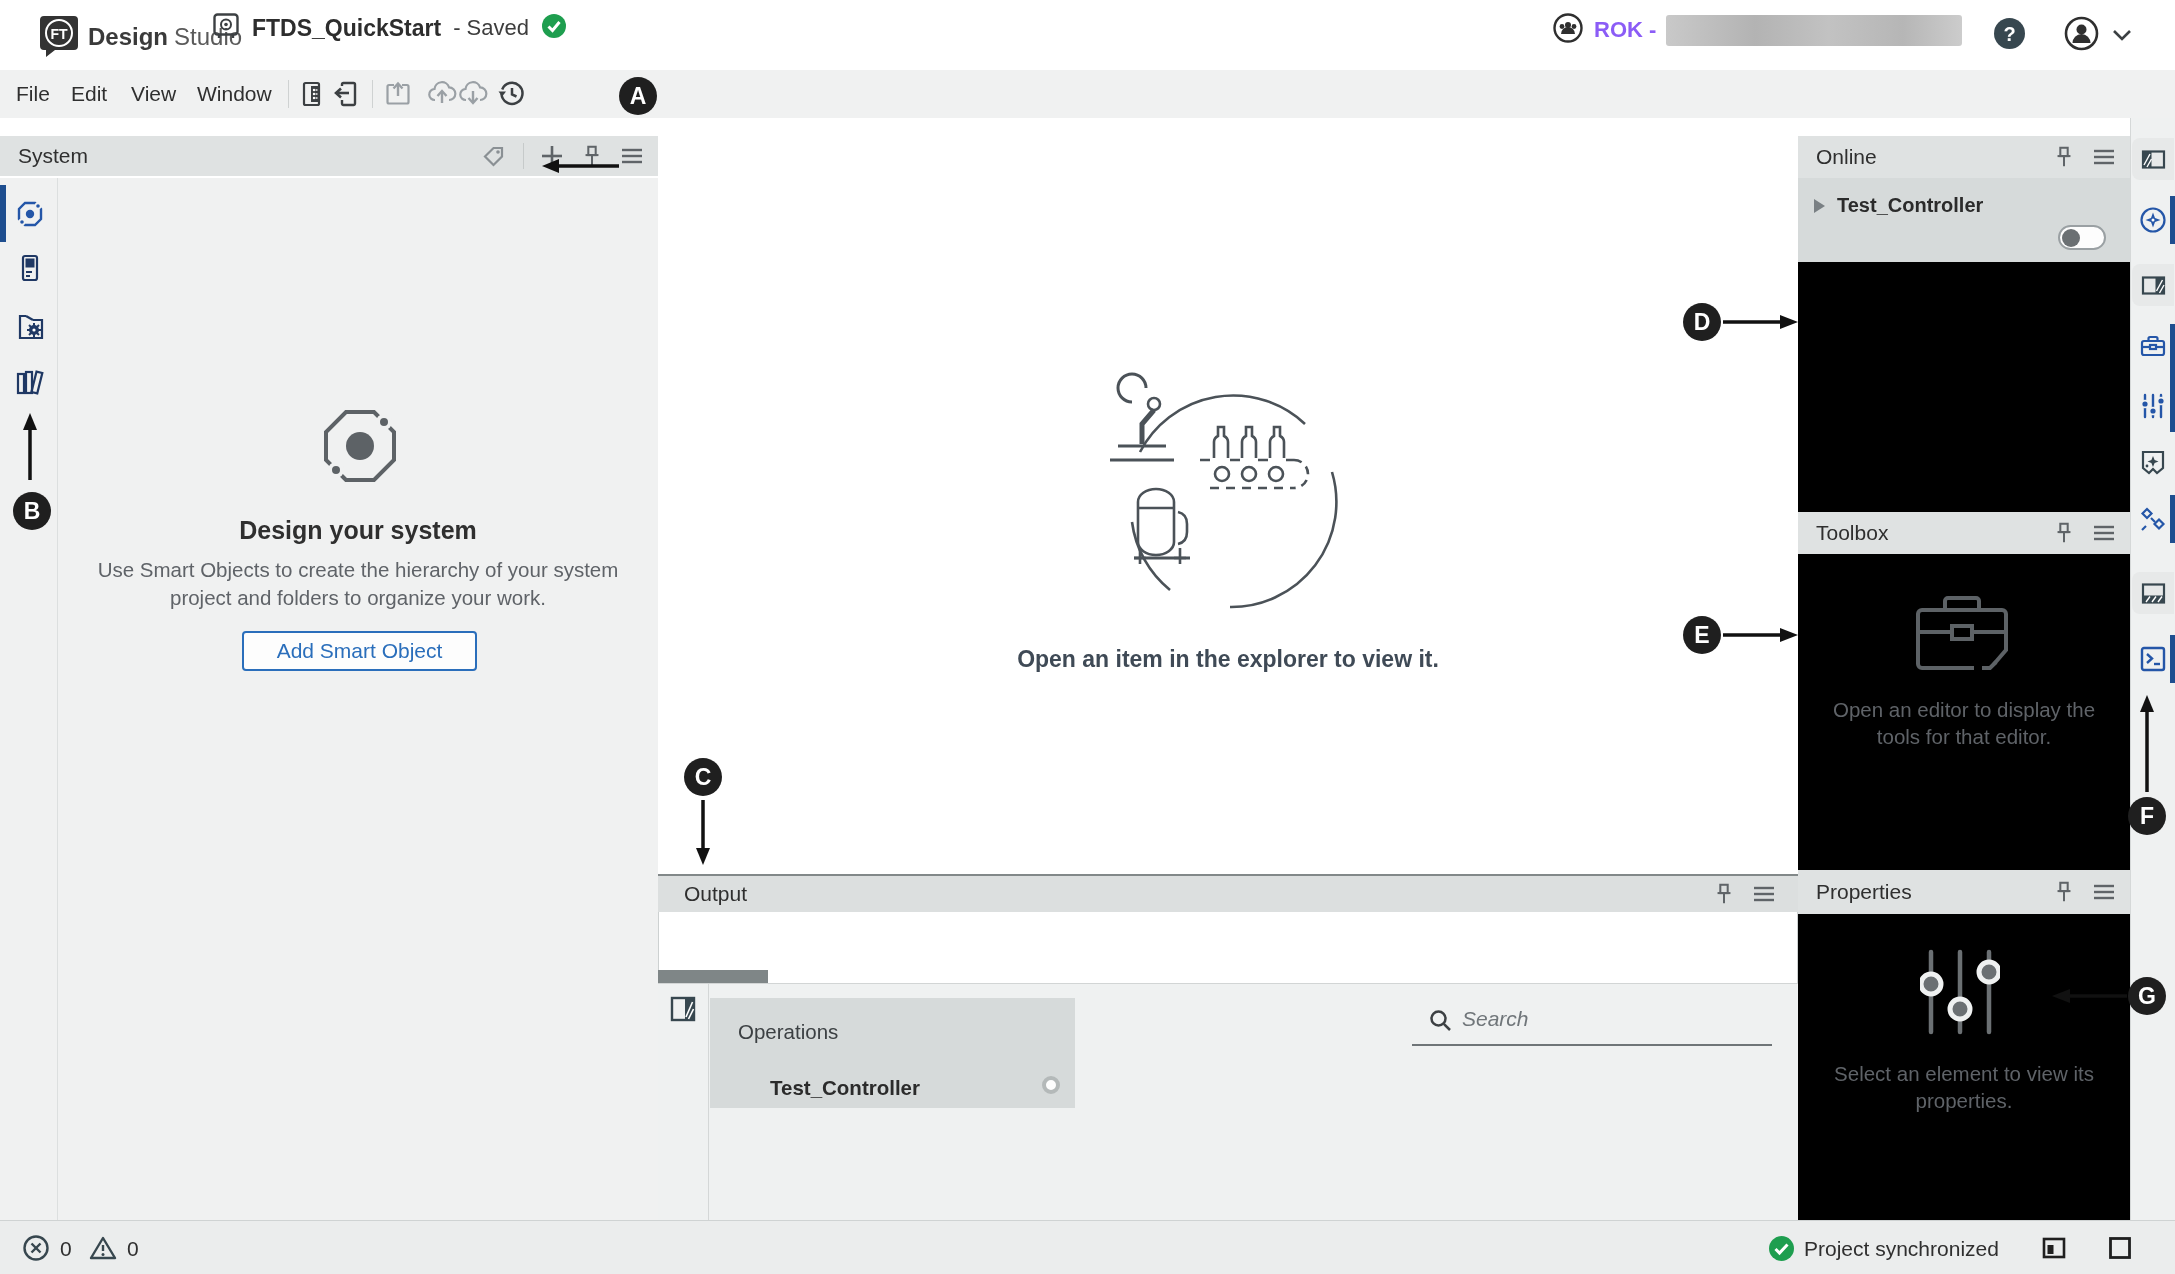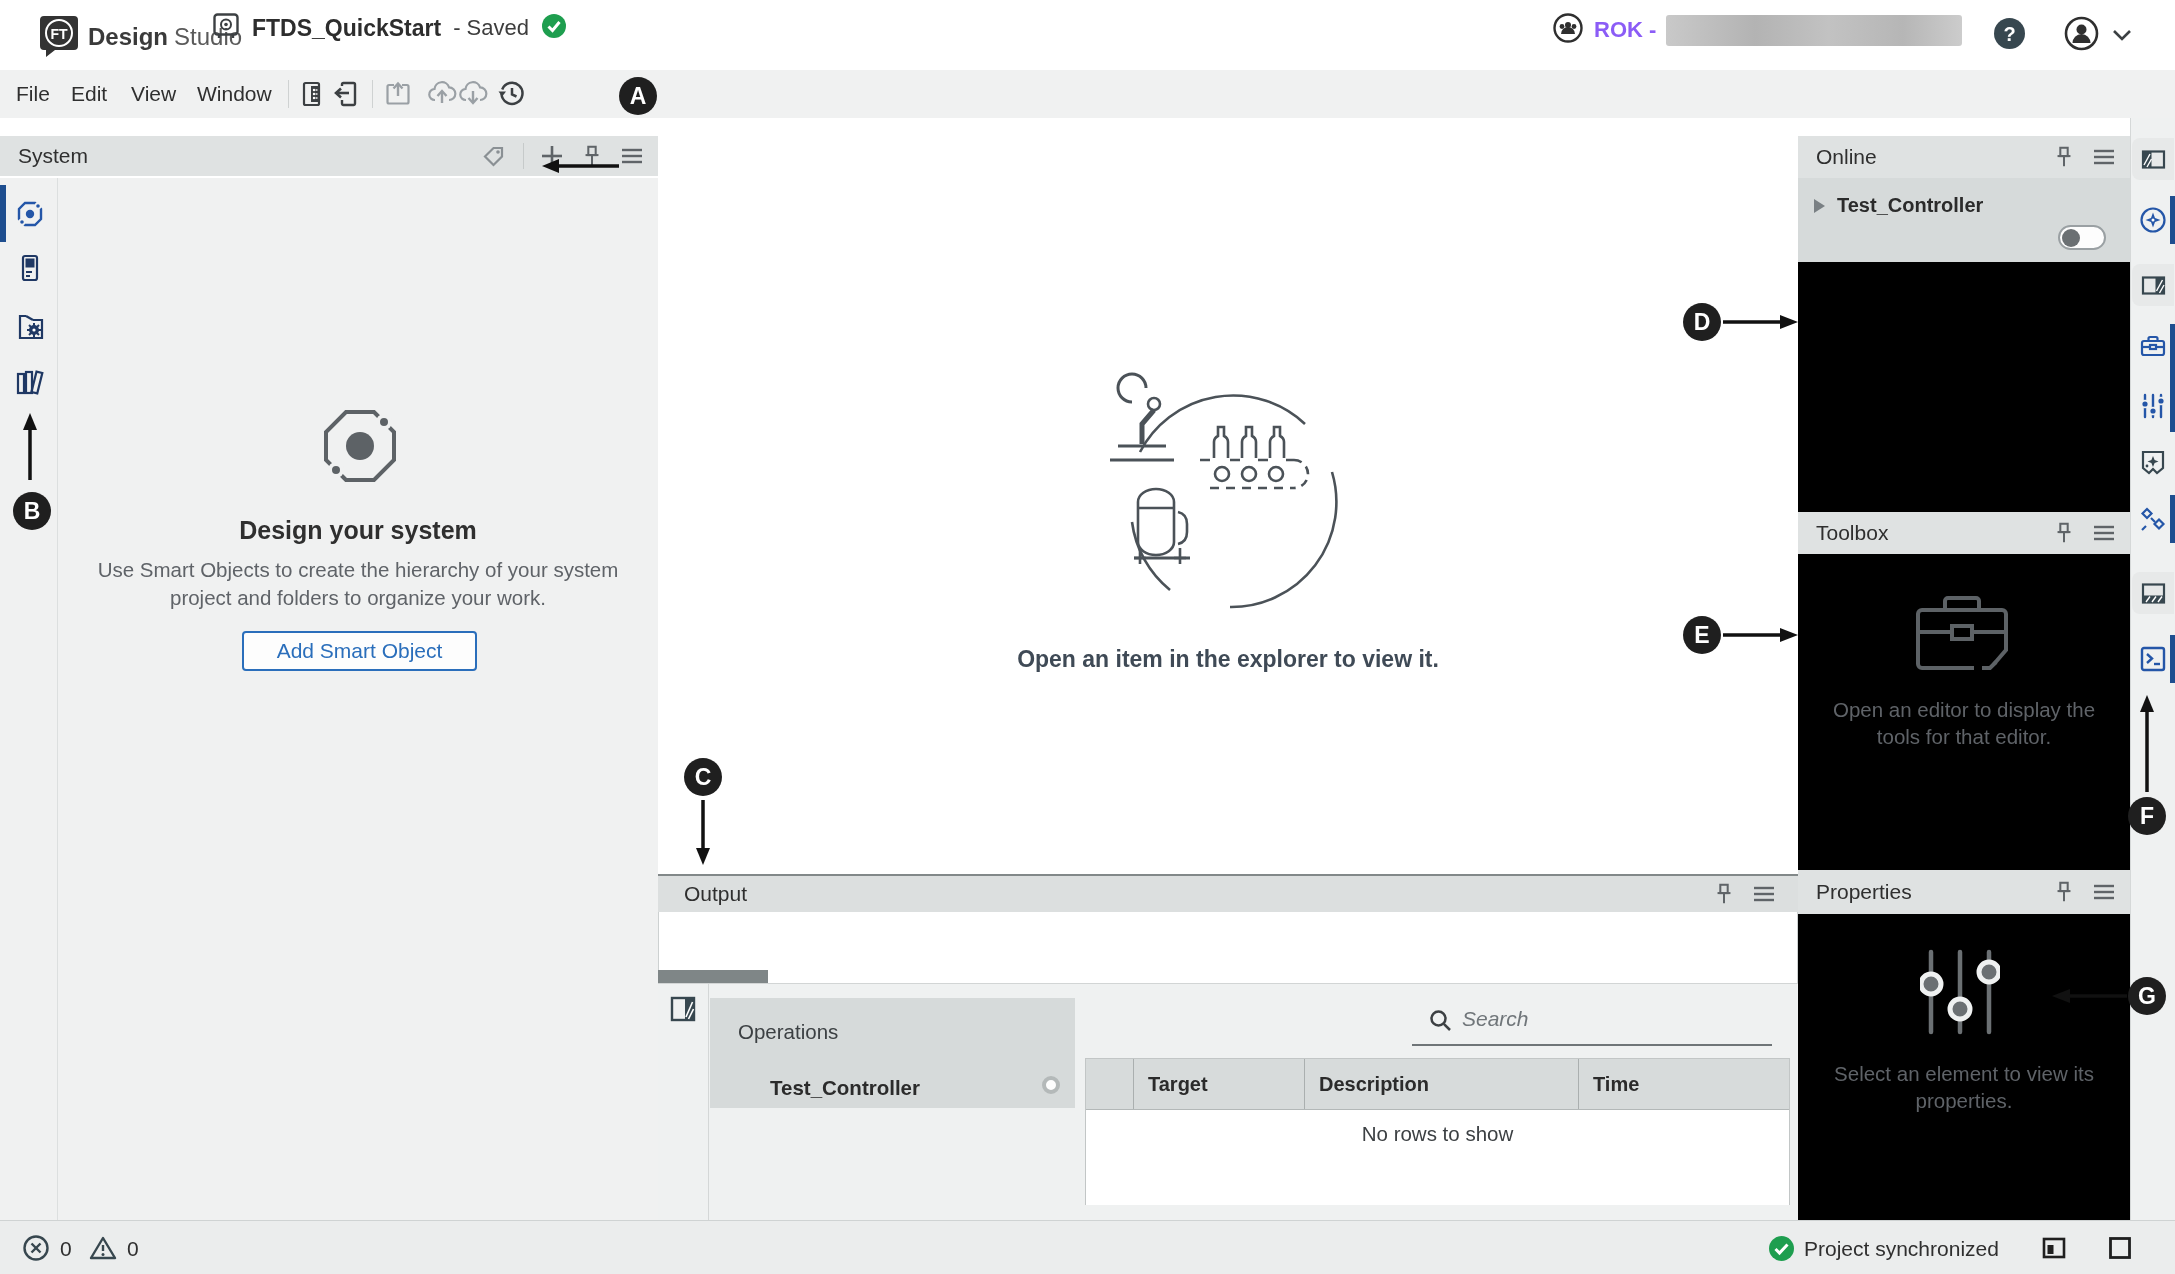--- a/index.html
+++ b/index.html
@@ -632,31 +632,20 @@
     <div class="abs" style="left:770px;top:24px;">
       <svg width="26" height="26" viewBox="0 0 26 26">
         <circle cx="10.5" cy="10.5" r="7" fill="none" stroke="#3c4043" stroke-width="2.5"></circle>
         <line x1="15.8" y1="15.8" x2="22" y2="22" stroke="#3c4043" stroke-width="2.5"></line>
       </svg>
     </div>
     <input class="abs search-input" style="left: 802px; top: 22px;" placeholder="Search">
   </div>
   <div class="abs search-underline"></div>
 
-  <div class="abs grid">
-    <div class="grid-header">
-      <div class="gh-cell" style="width:48px;"></div>
-      <div class="gh-cell" style="width:171px;">Target</div>
-      <div class="gh-cell" style="width:274px;">Description</div>
-      <div class="gh-cell" style="width:210px;border-right:none;">Time</div>
-    </div>
-    <div class="grid-body">
-      <span class="no-rows">No rows to show</span>
-    </div>
-  </div>
 
   <div class="abs status-bar">
     <div class="abs icon-btn" style="left:22px;top:13px;">
       <svg width="28" height="28" viewBox="0 0 28 28">
         <circle cx="14" cy="14" r="11.5" fill="none" stroke="#37474f" stroke-width="2.4"></circle>
         <line x1="9.5" y1="9.5" x2="18.5" y2="18.5" stroke="#37474f" stroke-width="2.4"></line>
         <line x1="18.5" y1="9.5" x2="9.5" y2="18.5" stroke="#37474f" stroke-width="2.4"></line>
       </svg>
     </div>
     <div class="abs count" style="left:60px;top:16px;">0</div>

